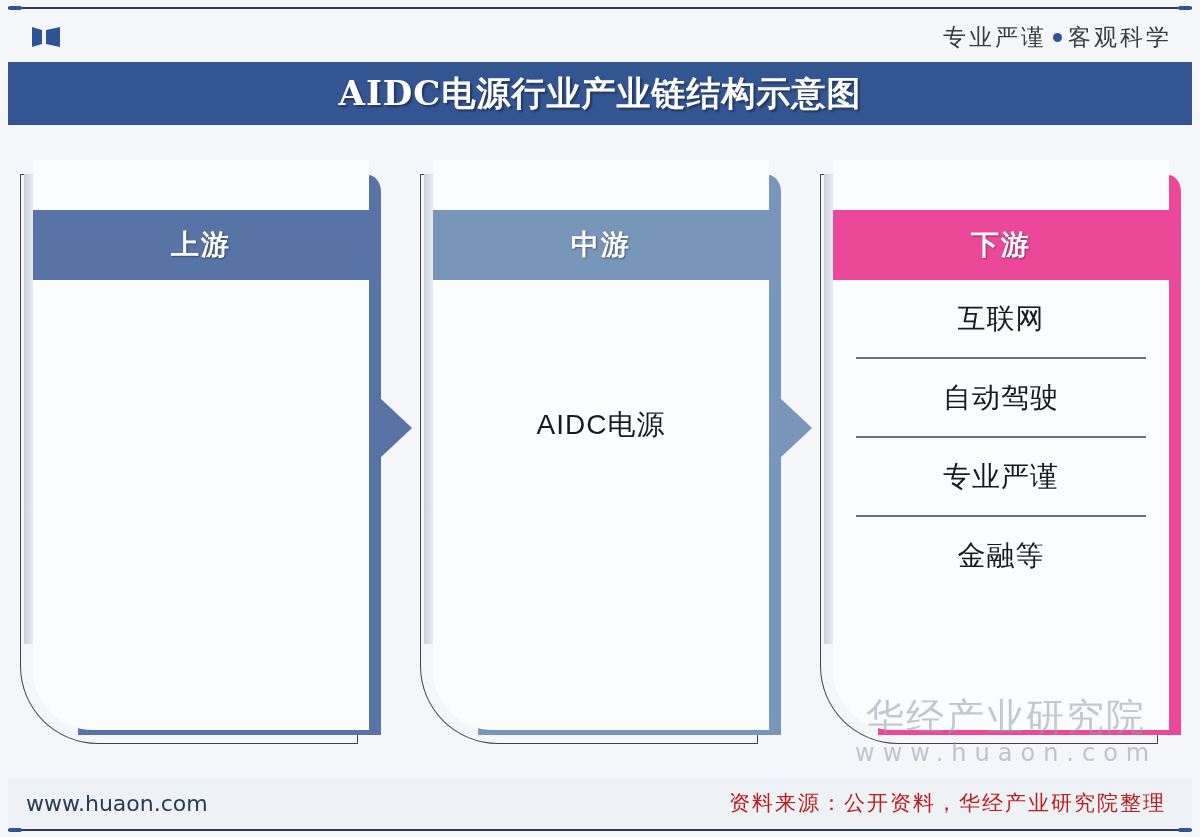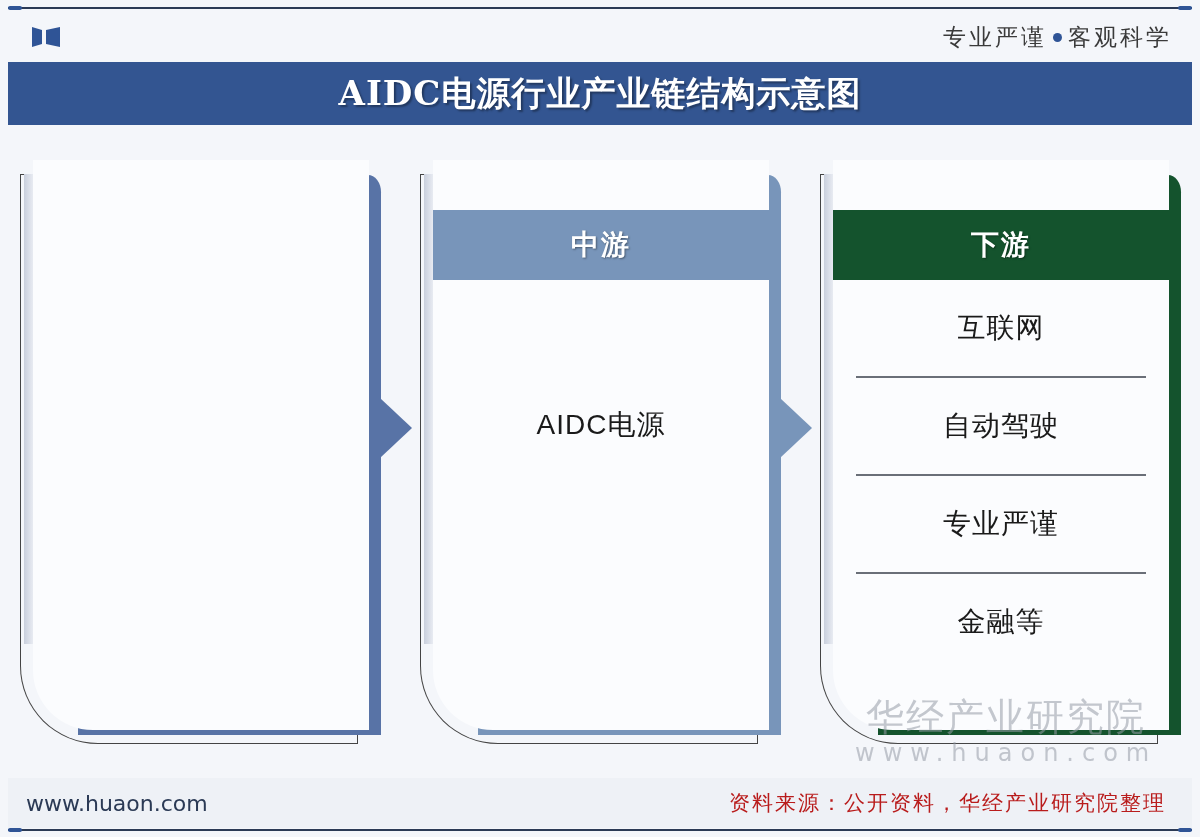--- a/index.html
+++ b/index.html
@@ -92,27 +92,27 @@
     font-size: 28px; color: #1a1a1a; letter-spacing: 1px;
     font-family: "DejaVu Sans", sans-serif;
   }
   .divider { height: 2px; width: 290px; margin: 0 auto; background: #6a6f78; }
 
   .p-up { left: 0; }
   .p-up .head, .p-up .rightstrip, .p-up .bottomstrip, .p-up .arrow { background: #5873a6; }
   .p-mid { left: 400px; }
   .p-mid .head, .p-mid .rightstrip, .p-mid .bottomstrip, .p-mid .arrow { background: #7895ba; }
   .p-down { left: 800px; }
-  .p-down .head, .p-down .rightstrip, .p-down .bottomstrip { background: #14532d; }
+  .p-down .head, .p-down .rightstrip, .p-down .bottomstrip { background: #ec4899; }
 
   .p-up .items .item { height: 130px; }
   .p-up .items { top: 120px; }
   .p-mid .items { top: 120px; }
   .p-mid .item { height: 290px; font-family: Liberation Sans, sans-serif; }
-  .p-down .item { height: 96px; }
+  .p-down .item { height: 77px; }
 
   .watermark {
     position: absolute; left: 855px; top: 692px; text-align: center; pointer-events: none;
   }
   .watermark .wm-cn { font-size: 38px; color: rgba(150,155,165,0.55); letter-spacing: 2px; }
   .watermark .wm-en { font-size: 24px; color: rgba(150,155,165,0.55); letter-spacing: 8px; margin-top: -4px; }
 
   .footer {
     position: absolute; left: 8px; right: 8px; top: 778px; height: 50px;
     background: #eef1f6;
@@ -153,20 +153,23 @@
   <h1>AIDC电源行业产业链结构示意图</h1>
 </div>
 
 <div class="panel p-up">
   <div class="outline"></div>
   <div class="leftbar"></div>
   <div class="rightstrip"></div>
   <div class="bottomstrip"></div>
   <div class="arrow"></div>
   <div class="card">
+    <div class="head">
+      <span>上游</span>
+    </div>
   </div>
 </div>
 
 <div class="panel p-mid">
   <div class="outline"></div>
   <div class="leftbar"></div>
   <div class="rightstrip"></div>
   <div class="bottomstrip"></div>
   <div class="arrow"></div>
   <div class="card">

